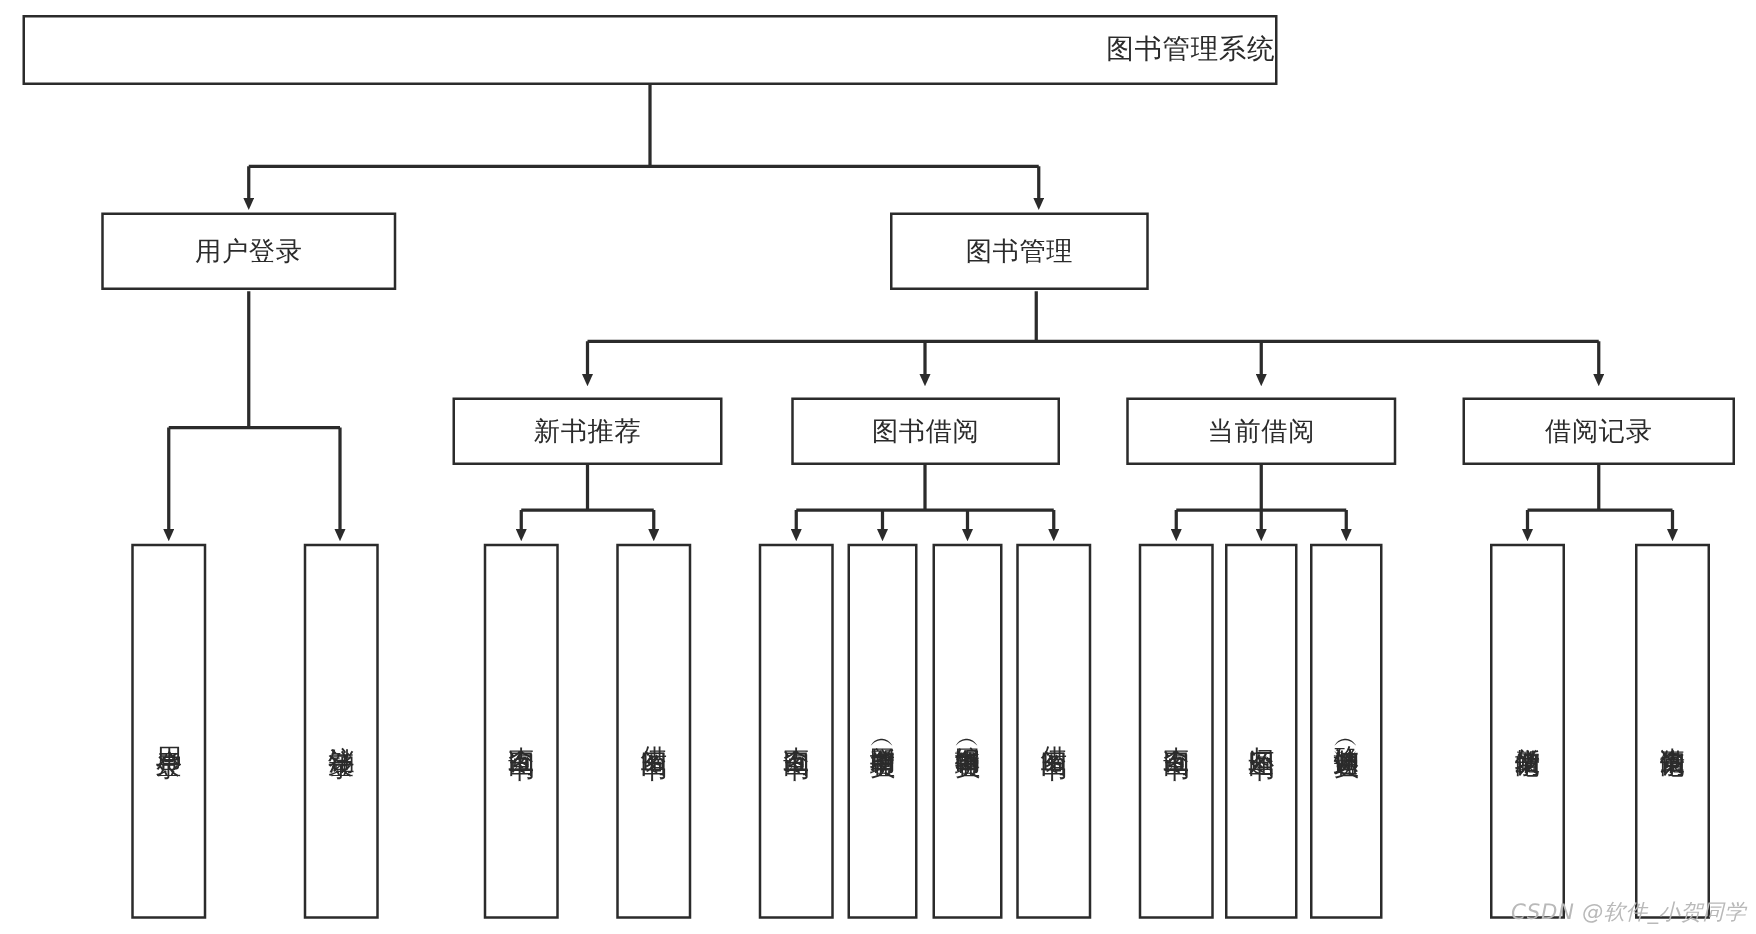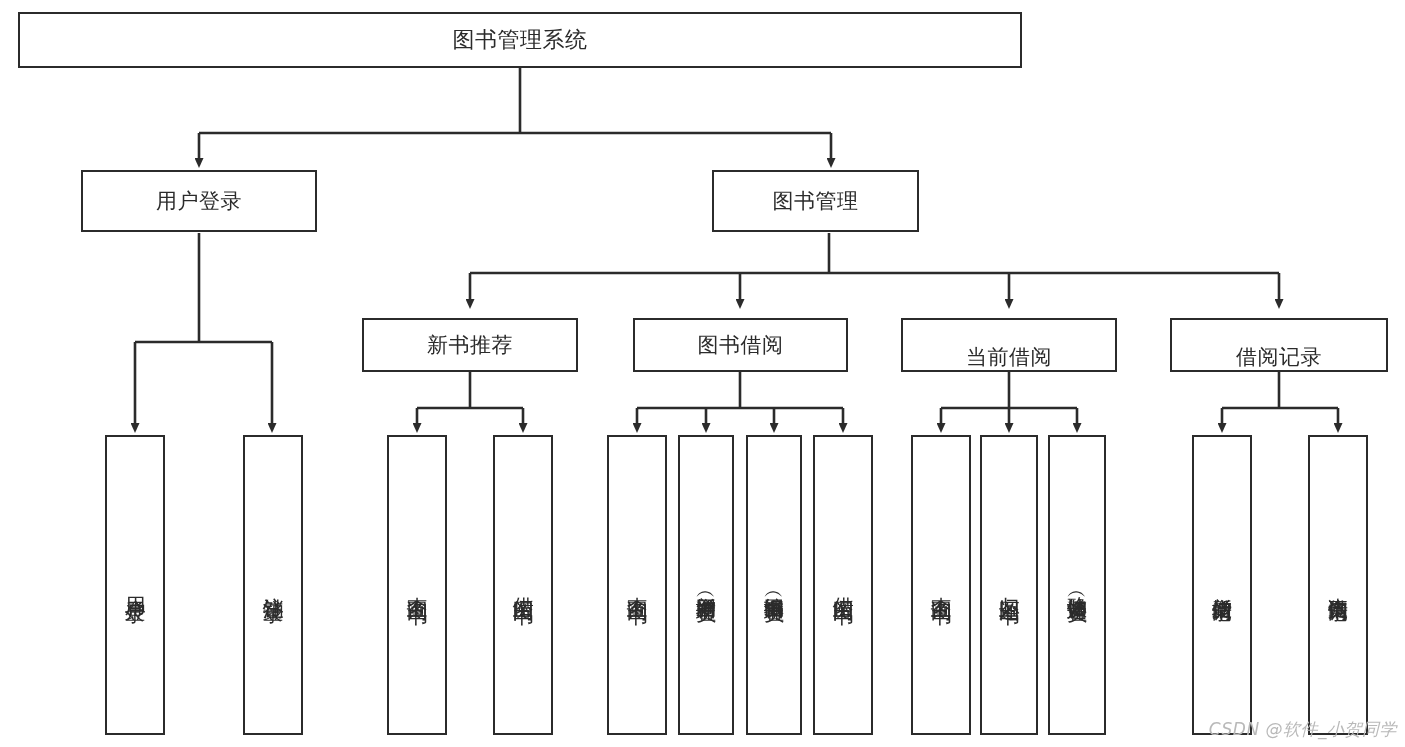--- a/index.html
+++ b/index.html
@@ -130,41 +130,41 @@
       <path d="M1009,408 L1009,424" marker-end="url(#arrow)"></path>
       <path d="M1077,408 L1077,424" marker-end="url(#arrow)"></path>
 
       <path d="M1279,372 L1279,408"></path>
       <path d="M1222,408 L1338,408"></path>
       <path d="M1222,408 L1222,424" marker-end="url(#arrow)"></path>
       <path d="M1338,408 L1338,424" marker-end="url(#arrow)"></path>
     </g>
   </svg>
 
-  <div class="node horiz root" style="left:18px; top:12px; width:1004px; height:56px;">
+  <div class="node horiz root" style="left:18px; top:12px; width:1004px; height:56px;justify-content:flex-end;">
     <span class="lbl">图书管理系统</span>
   </div>
 
   <div class="node horiz" style="left:81px; top:170px; width:236px; height:62px;">
     <span class="lbl">用户登录</span>
   </div>
   <div class="node horiz" style="left:712px; top:170px; width:207px; height:62px;">
     <span class="lbl">图书管理</span>
   </div>
 
   <div class="node horiz" style="left:362px; top:318px; width:216px; height:54px;align-items:center;">
     <span class="lbl">新书推荐</span>
   </div>
   <div class="node horiz" style="left:633px; top:318px; width:215px; height:54px;">
     <span class="lbl">图书借阅</span>
   </div>
-  <div class="node horiz" style="left:901px; top:318px; width:216px; height:54px;align-items:flex-end;">
+  <div class="node horiz" style="left:901px; top:318px; width:216px; height:54px;">
     <span class="lbl">当前借阅</span>
   </div>
-  <div class="node horiz" style="left:1170px; top:318px; width:218px; height:54px;align-items:flex-end;">
+  <div class="node horiz" style="left:1170px; top:318px; width:218px; height:54px;">
     <span class="lbl">借阅记录</span>
   </div>
 
   <div class="node vert" style="left:105px; top:435px; width:60px; height:300px;">
     <span class="lbl">用户登录</span>
   </div>
   <div class="node vert" style="left:243px; top:435px; width:60px; height:300px;">
     <span class="lbl">注销登录</span>
   </div>
 

